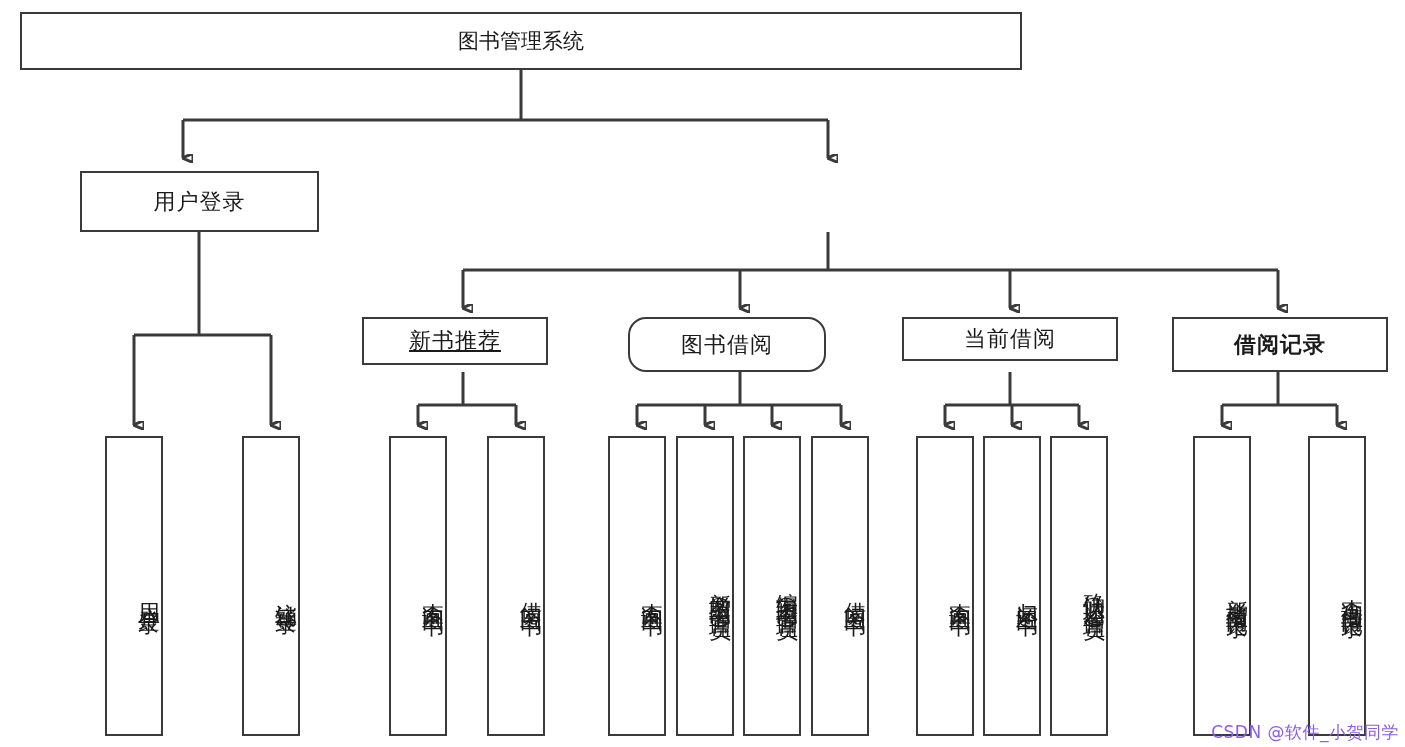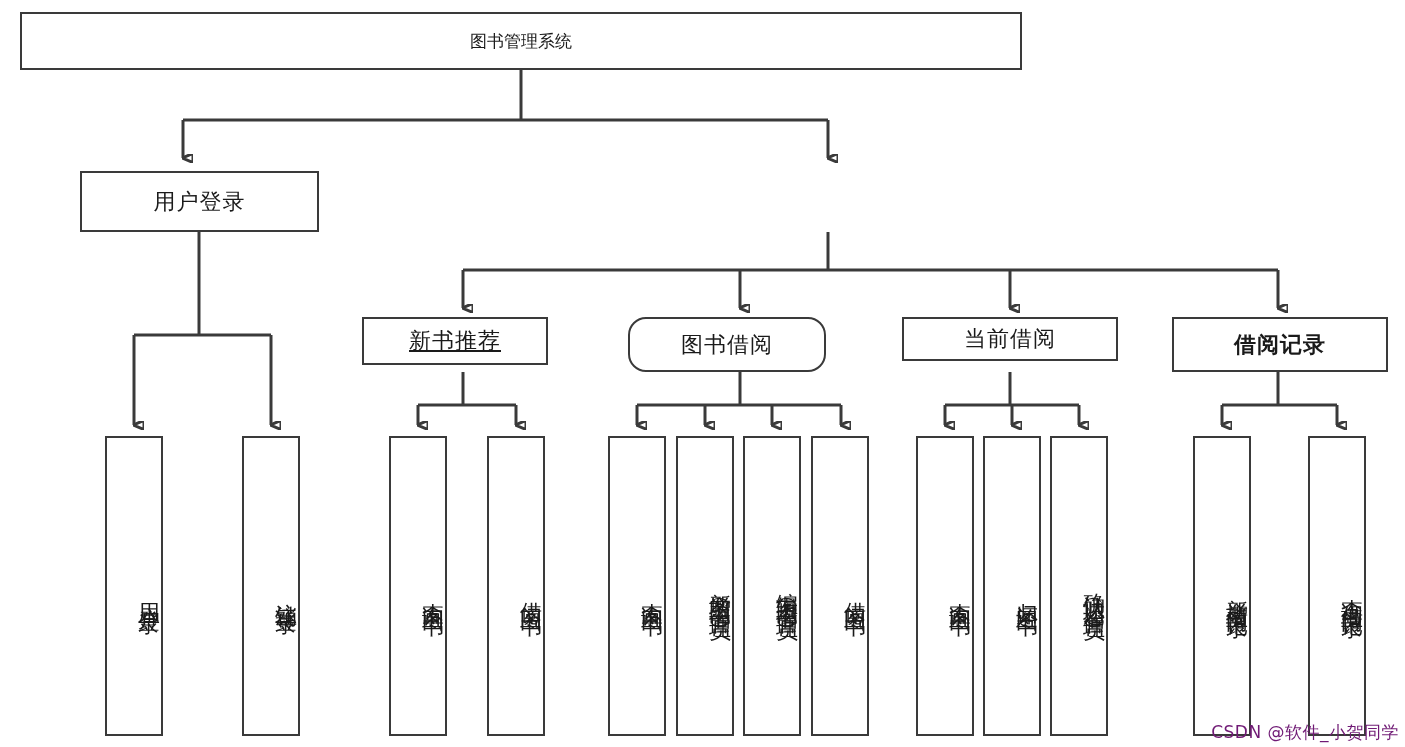--- a/index.html
+++ b/index.html
@@ -16,42 +16,42 @@
     position:absolute;
     box-sizing:border-box;
     background:#ffffff;
     border:2.5px solid #3a3a3a;
     display:flex;
     align-items:center;
     justify-content:center;
     color:#1a1a1a;
   }
   .node.h{ font-size:22px; letter-spacing:1px; }
-  .node.root{ font-size:17px; }
+  .node.root{ font-size:21px; }
   .node.v{
     writing-mode:vertical-rl;
     text-orientation:upright;
     font-size:22px;
     letter-spacing:3px;
     padding-top:14px;
     align-items:flex-start;
     justify-content:center;
     line-height:1.05;
   }
   .node.v .vtxt{
     writing-mode:vertical-rl;
     text-orientation:upright;
     white-space:nowrap;
     letter-spacing:4px;
   }
   .watermark{
     position:absolute;
     right:6px;bottom:3px;
     font-size:17px;
-    color:#701a75;
+    color:#8b5cf6;
     font-family:"DejaVu Sans","Liberation Sans",sans-serif;
     letter-spacing:0.5px;
     white-space:nowrap;
     z-index:50;
   }
   svg#wires{position:absolute;left:0;top:0;width:1405px;height:747px;pointer-events:none;}
   svg#wires line, svg#wires path{stroke:#3a3a3a;stroke-width:3;fill:none;}
 </style>
 </head>
 <body>

